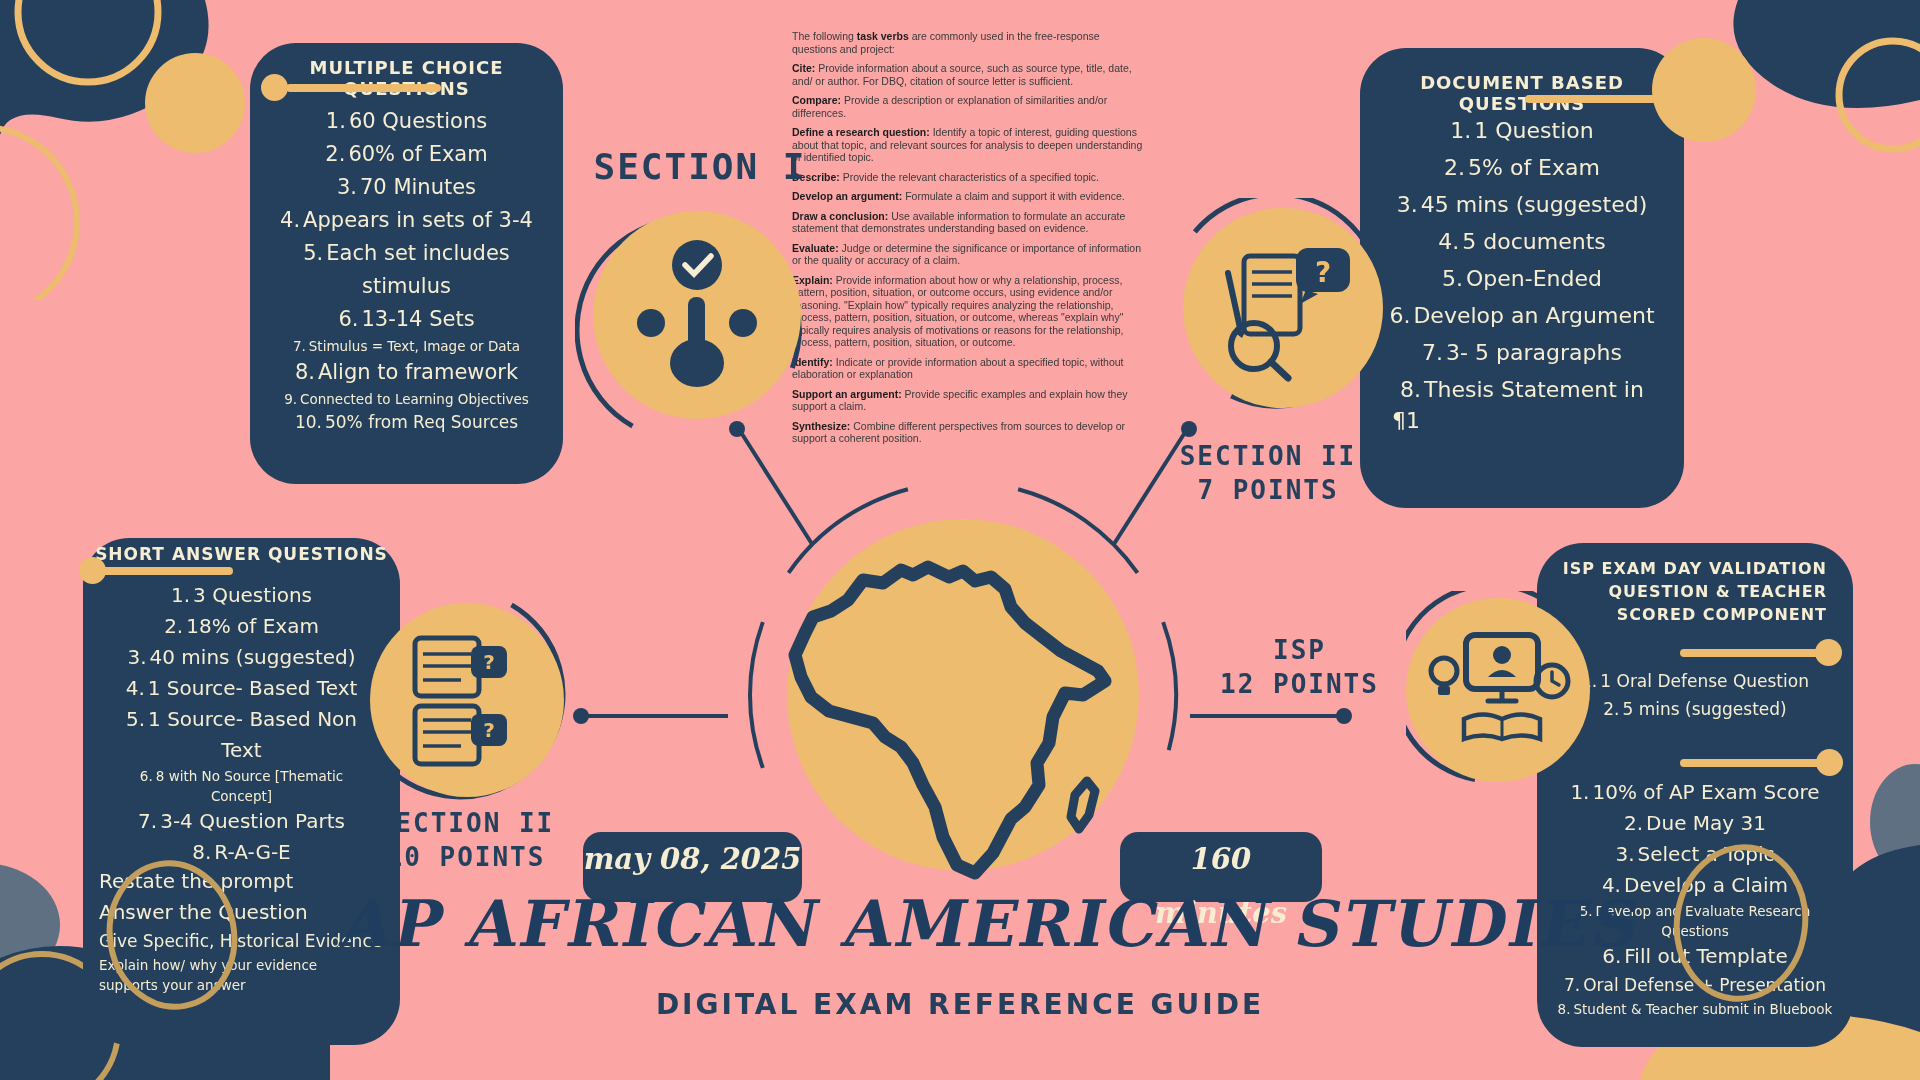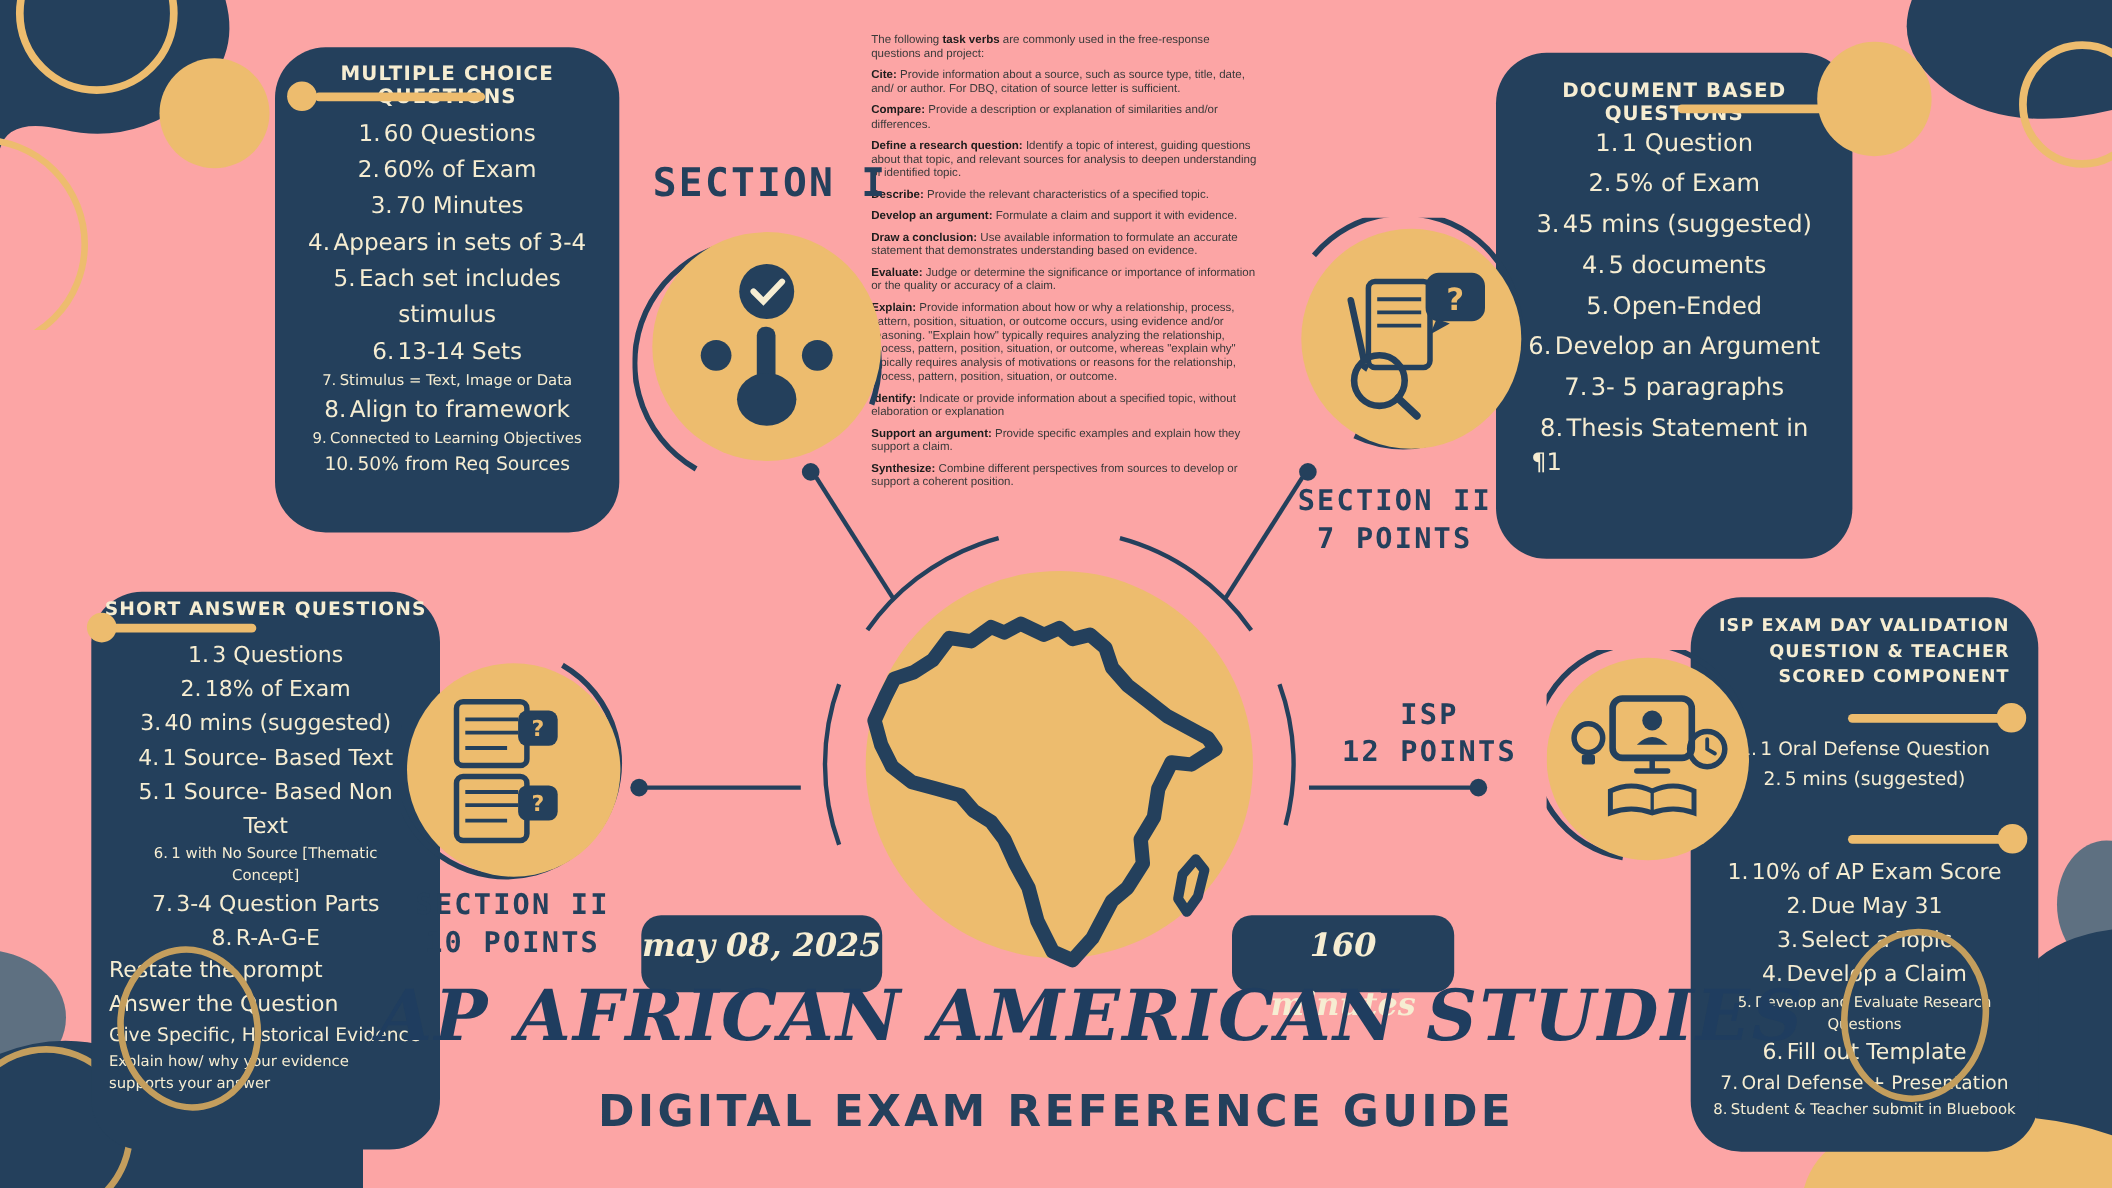--- a/index.html
+++ b/index.html
@@ -51,21 +51,21 @@
   
   .badge{position:absolute;background:#24405C;border-radius:18px;color:#F6EDD2;text-align:center;
          z-index:5;font-family:"DejaVu Serif",serif;font-style:italic;font-weight:bold;
          font-size:29px;line-height:54px;height:70px;}
   #badge-date{left:583px;top:832px;width:219px;}
   #badge-time{left:1120px;top:832px;width:202px;}
   #main-title{position:absolute;left:0;width:1920px;top:886px;text-align:center;color:#1F3D5F;
     font-family:"DejaVu Serif",serif;font-style:italic;font-weight:bold;font-size:64px;
     letter-spacing:2px;z-index:5;margin-left:32px;}
   #subtitle{position:absolute;left:0;width:1920px;top:988px;text-align:center;color:#24405C;
-    font-weight:bold;font-size:40px;letter-spacing:3px;z-index:5;}
+    font-weight:bold;font-size:28px;letter-spacing:3px;z-index:5;}
   
   .deco{z-index:1;} #connectors{z-index:2;} #africa{z-index:3;} .icon-group{z-index:6;}
   #tr-gold-circle{left:1652px;top:38px;width:104px;height:104px;border-radius:50%;
                   background:#EDBC6E;z-index:7;}
 </style>
 </head>
 <body>
 
 <div id="stage">
 
@@ -166,21 +166,21 @@
     <div class="ptitle">SHORT ANSWER QUESTIONS</div>
     <div class="gdot" style="left:-4px;top:19px;width:27px;height:27px"></div>
     <div class="rule" style="left:17px;top:29px;width:133px"></div>
     <div class="list">
         <div class="li lg"><span class="num">1.</span><span>3 Questions</span></div>
         <div class="li lg"><span class="num">2.</span><span>18% of Exam</span></div>
         <div class="li lg"><span class="num">3.</span><span>40 mins (suggested)</span></div>
         <div class="li lg"><span class="num">4.</span><span>1 Source- Based Text</span></div>
         <div class="li lg"><span class="num">5.</span><span>1 Source- Based Non</span></div>
         <div class="li lg"><span>Text</span></div>
-        <div class="li sm"><span class="num">6.</span><span>1 with No Source [Thematic</span></div>
+        <div class="li sm"><span class="num">6.</span><span>8 with No Source [Thematic</span></div>
         <div class="li sm"><span>Concept]</span></div>
         <div class="li lg"><span class="num">7.</span><span>3-4 Question Parts</span></div>
         <div class="li lg"><span class="num">8.</span><span>R-A-G-E</span></div>
       </div>
     <div id="saq-extras">
         <div class="li lg"><span>Restate the prompt</span></div>
         <div class="li lg"><span>Answer the Question</span></div>
         <div class="li md"><span>Give Specific, Historical Evidence</span></div>
         <div class="li sm"><span>Explain how/ why your evidence</span></div>
         <div class="li sm"><span>supports your answer</span></div>

